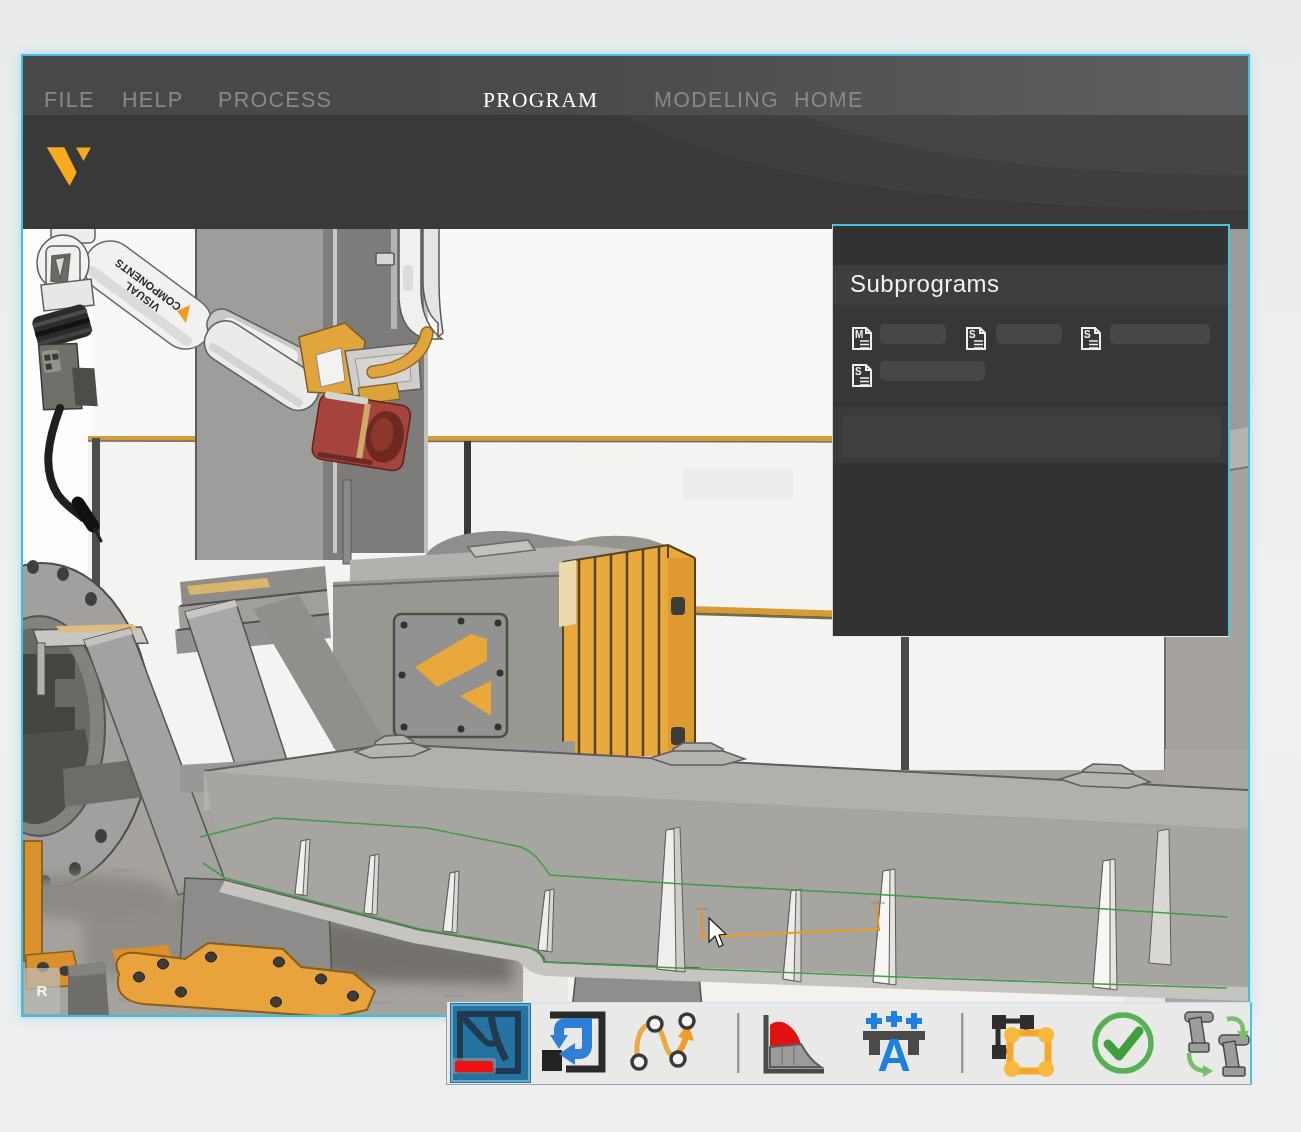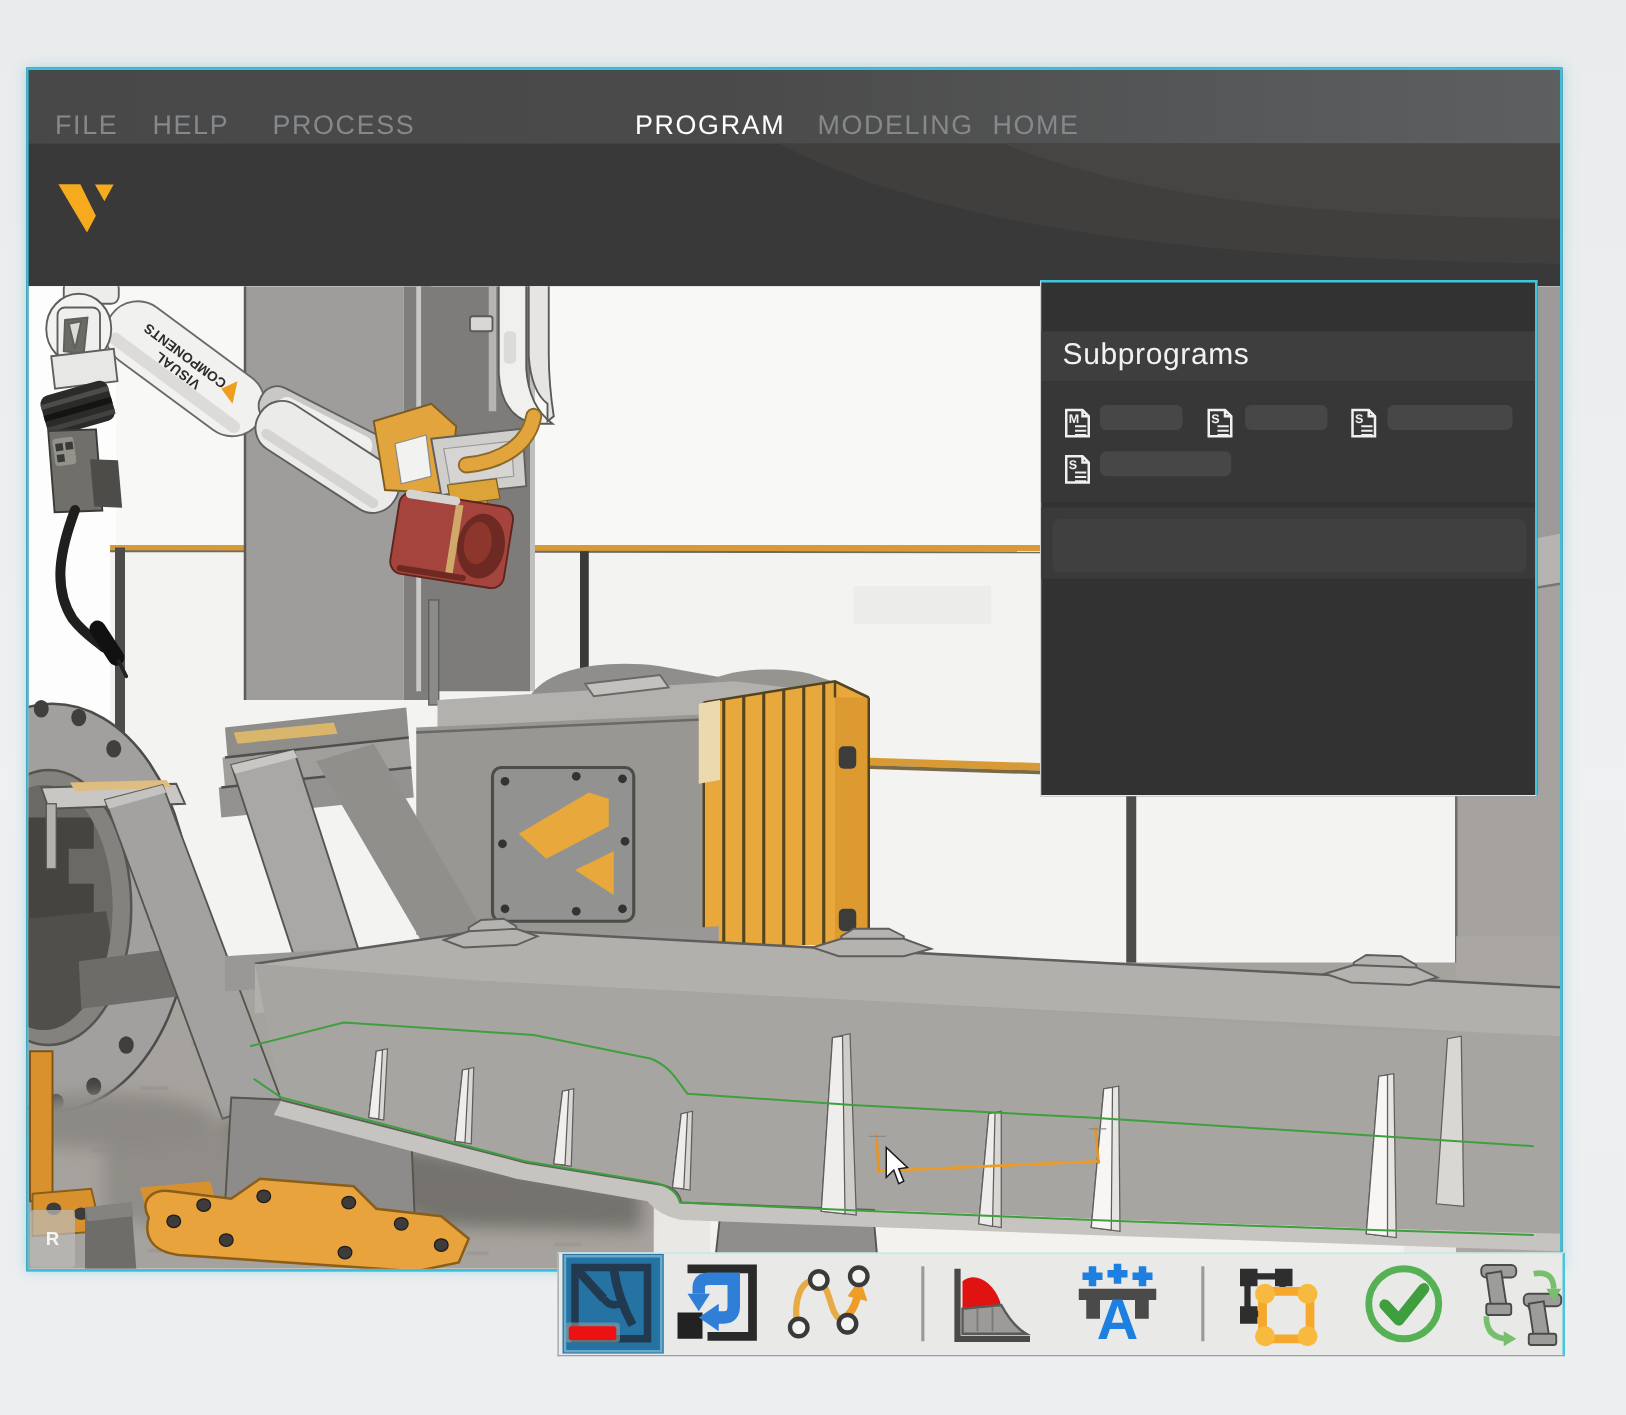--- a/index.html
+++ b/index.html
@@ -24,21 +24,21 @@
     border-left:1px solid #9aa0a2; border-bottom:1px solid #9aa0a2; }
 </style>
 </head>
 <body>
 <div id="page">
   <div id="win">
     <div id="menubar">
       <span class="mi" style="left:21px;">FILE</span>
       <span class="mi" style="left:99px;">HELP</span>
       <span class="mi" style="left:195px;">PROCESS</span>
-      <span class="mi sel" style="left:485px;">PROGRAM</span>
+      <span class="mi sel" style="left:460px;font-family:Liberation Serif, serif;">PROGRAM</span>
       <span class="mi" style="left:631px;">MODELING</span>
       <span class="mi" style="left:771px;">HOME</span>
     </div>
     <div id="ribbon">
       <svg width="1225" height="114" viewBox="0 0 1225 114">
         <path d="M 600 0 C 740 72 950 92 1225 96 L 1225 0 Z" fill="#413F3E"></path>
         <path d="M 780 0 C 890 44 1030 58 1225 60 L 1225 0 Z" fill="#474544"></path>
         <polygon points="23.7,32.3 41.3,32.3 53.7,57.6 46.6,71" fill="#f6ab1f"></polygon>
         <polygon points="53,32.6 67.9,32.6 60.5,45.9" fill="#f6ab1f"></polygon>
       </svg>

